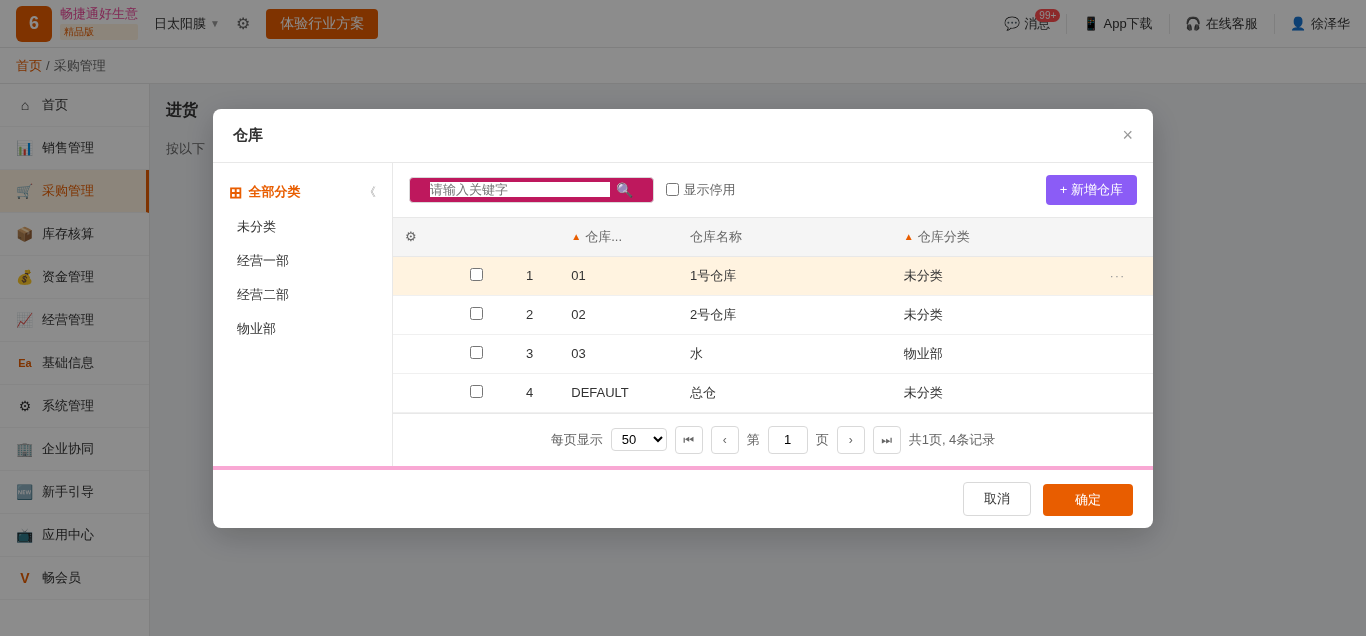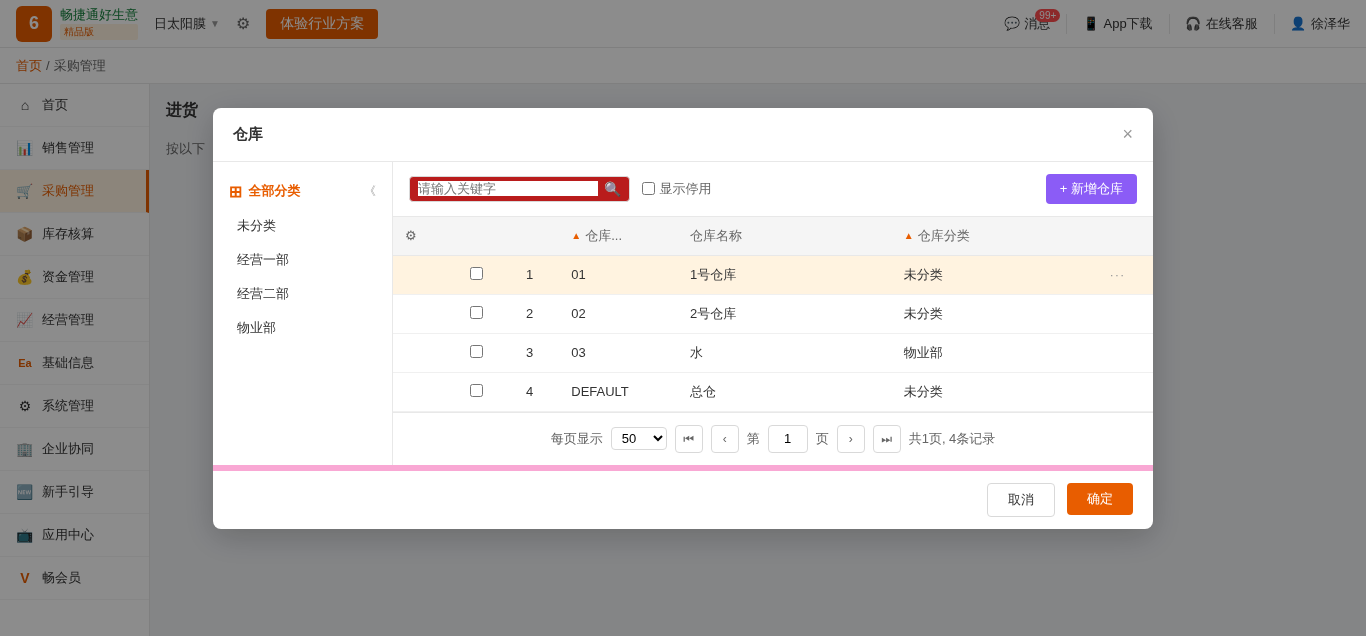--- a/index.html
+++ b/index.html
@@ -22,21 +22,21 @@
       gap: 8px;
       margin-right: 16px;
     }
     .logo-icon {
       width: 36px; height: 36px;
       background: #e85d00;
       border-radius: 6px;
       display: flex; align-items: center; justify-content: center;
       color: white; font-weight: bold; font-size: 18px;
     }
-    .logo-text { font-size: 13px; color: #15803d; line-height: 1.3; }
+    .logo-text { font-size: 13px; color: #ec4899; line-height: 1.3; font-family: Liberation Mono, monospace; }
     .logo-badge { font-size: 10px; color: #e85d00; background: #fff3e0; padding: 1px 4px; border-radius: 2px; }
     .topbar-store {
       display: flex; align-items: center; gap: 4px;
       color: #333; font-size: 13px; margin-right: 16px;
     }
     .topbar-store .chevron { color: #999; font-size: 10px; }
     .topbar-settings { color: #666; font-size: 16px; margin-right: 16px; cursor: pointer; }
     .topbar-trial {
       background: #e85d00; color: white;
       padding: 6px 14px; border-radius: 4px;
@@ -157,22 +157,22 @@
     
     .table-panel { flex: 1; display: flex; flex-direction: column; overflow: hidden; }
     .table-toolbar {
       padding: 12px 16px;
       display: flex; align-items: center; gap: 12px;
       border-bottom: 1px solid #e8e8e8;
     }
     .search-box {
       display: flex; align-items: center;
       border: 1px solid #d9d9d9; border-radius: 4px;
-      padding: 4px 8px; gap: 6px;
-      background: #b91c1c;
+      padding: 4px 20px; gap: 6px;
+      background: #be185d;
     }
     .search-box input {
       border: none; outline: none; font-size: 13px; width: 180px;
       color: #333;
     }
     .search-icon { color: #bbb; font-size: 14px; }
     .show-disabled { display: flex; align-items: center; gap: 4px; font-size: 13px; color: #666; }
     .show-disabled input[type=checkbox] { cursor: pointer; }
     .add-btn {
       margin-left: auto;
@@ -231,31 +231,31 @@
     }
     .per-page-select {
       border: 1px solid #d9d9d9; border-radius: 4px;
       padding: 2px 6px; font-size: 13px; outline: none;
       background: #fff;
     }
 
     
     .modal-footer {
       padding: 12px 20px;
-      border-top: 6px solid #f9a8d4;
-      display: flex; align-items: flex-start; justify-content: flex-end;
+      border-top: 4px solid #f9a8d4;
+      display: flex; align-items: flex-end; justify-content: flex-end;
       gap: 12px;
     }
     .btn-cancel {
       padding: 7px 20px; border-radius: 4px;
       border: 1px solid #d9d9d9; background: #fff;
       font-size: 13px; cursor: pointer; color: #333;
     }
     .btn-confirm {
-      padding: 7px 20px; border-radius: 4px;
+      padding: 7px 32px; border-radius: 4px;
       border: none; background: #e85d00;
       font-size: 13px; cursor: pointer; color: #fff;
     }
 
     
     .dots-action { color: #999; letter-spacing: 1px; cursor: pointer; }
 
     .table-scroll { overflow-y: auto; flex: 1; }
   </style>
 </head>

